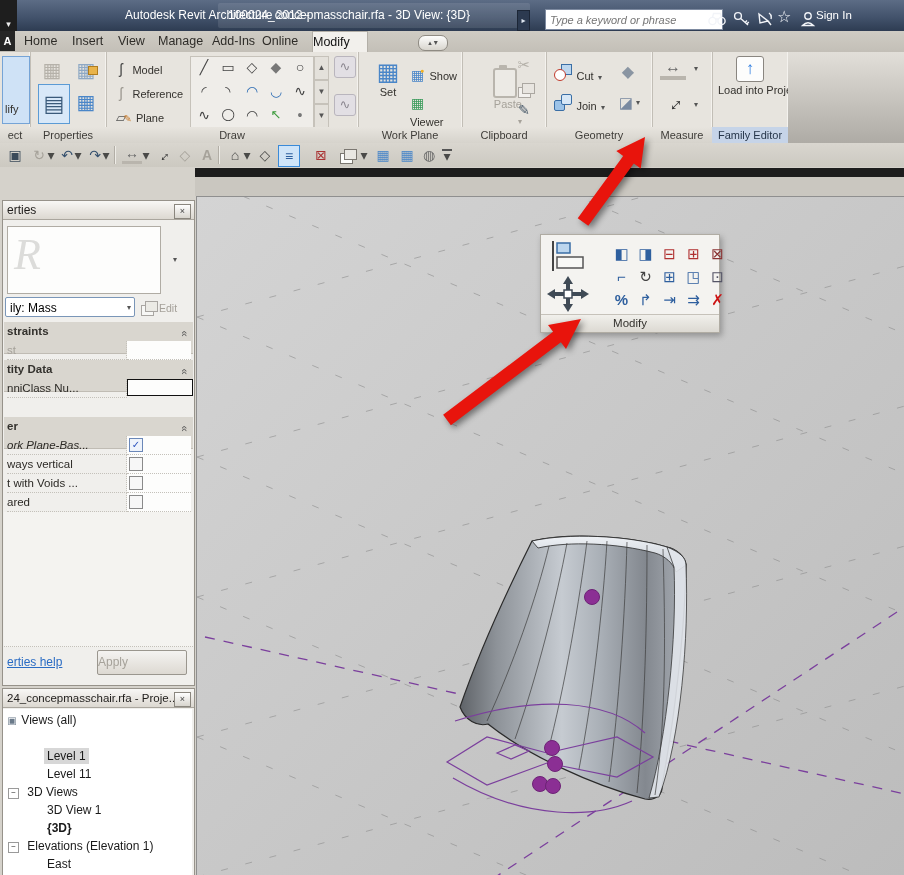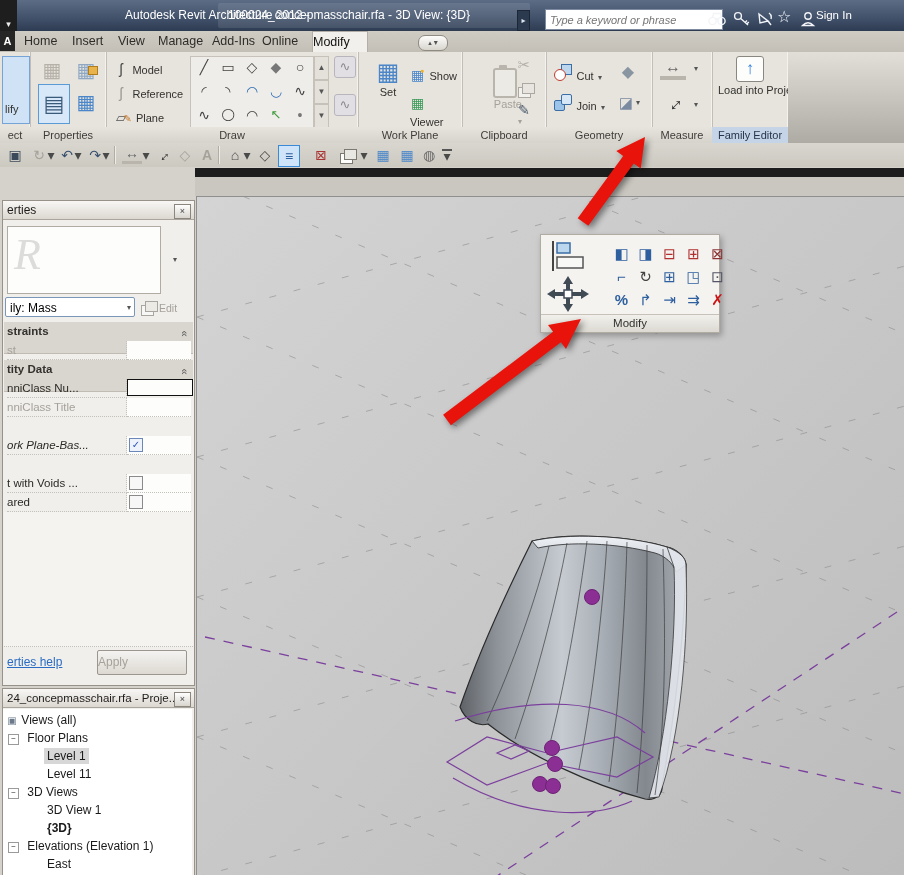--- a/index.html
+++ b/index.html
@@ -451,28 +451,34 @@
         <span class="val"></span>
     </div>
     <div class="phead" style="top:159px;">
       <span>tity Data</span>
       <span class="chev rot90">«</span>
     </div>
     <div class="prow" style="top:178px;">
       <span class="lab">nniClass Nu...</span>
       <span class="val" style="border:1.5px solid #111;height:15px;"></span>
     </div>
-    <div class="prow disabled" style="top:197px;">
-      <span class="lab">nniClass Title</span>
-        <span class="val"></span>
+    <div class="phead" style="top:216px;">
+      <span>er</span>
+      <span class="chev rot90">«</span>
     </div>
     <div class="prow" style="top:235px;font-style:italic;">
       <span class="lab">ork Plane-Bas...</span>
       <span class="val">
           <span class="cbx checked">✓</span>
+        </span>
+    </div>
+    <div class="prow" style="top:254px;">
+      <span class="lab">ways vertical</span>
+      <span class="val">
+          <span class="cbx"></span>
         </span>
     </div>
     <div class="prow" style="top:273px;">
       <span class="lab">t with Voids ...</span>
       <span class="val">
           <span class="cbx"></span>
         </span>
     </div>
     <div class="prow" style="top:292px;">
       <span class="lab">ared</span>
@@ -489,24 +495,20 @@
 
   
   <div class="abs palette" style="left:2px;top:688px;width:191px;height:187px;">
     <div class="pal-title" style="font-size:11.5px;">24_concepmasschair.rfa - Proje...</div>
     <div class="closebox">×</div>
     <div class="abs" style="left:0;top:20px;width:189px;height:166px;background:#fff;overflow:hidden;">
       <div class="tree-row" style="top:2px;padding-left:2px;">
         <span class="glyph" style="width:12px;color:#6a7a8a;font-size:10px;">▣</span>
         <span>Views (all)</span>
       </div>
-      <div class="tree-row" style="top:20px;padding-left:4px;">
-        <span class="tree-box">−</span>
-        <span>Floor Plans</span>
-      </div>
       <div class="tree-row" style="top:38px;padding-left:40px;">
         <span style="background:#d7d7d7;padding:1px 3px;">Level 1</span>
       </div>
       <div class="tree-row" style="top:56px;padding-left:43px;">
         <span>Level 11</span>
       </div>
       <div class="tree-row" style="top:74px;padding-left:4px;">
         <span class="tree-box">−</span>
         <span>3D Views</span>
       </div>

